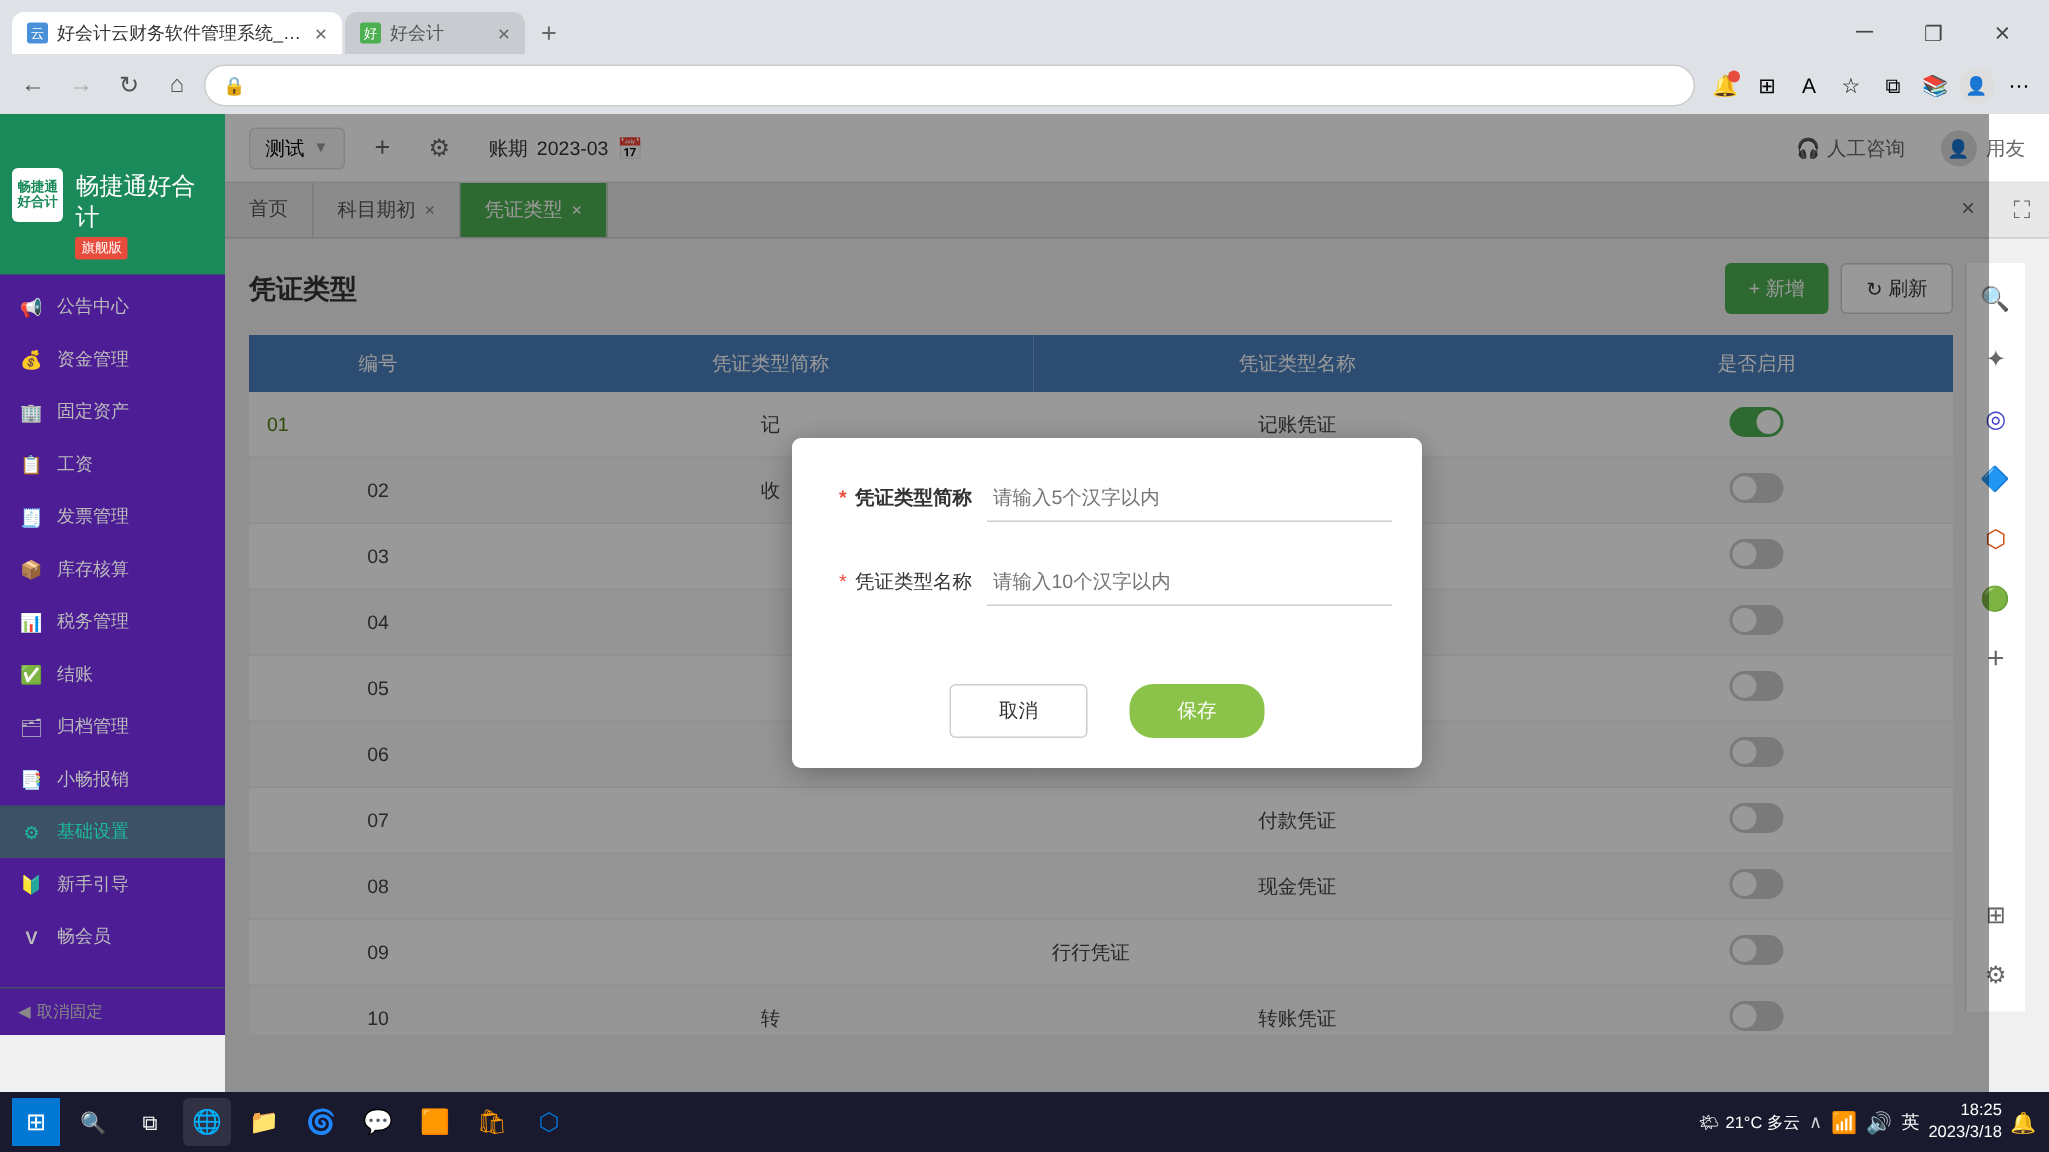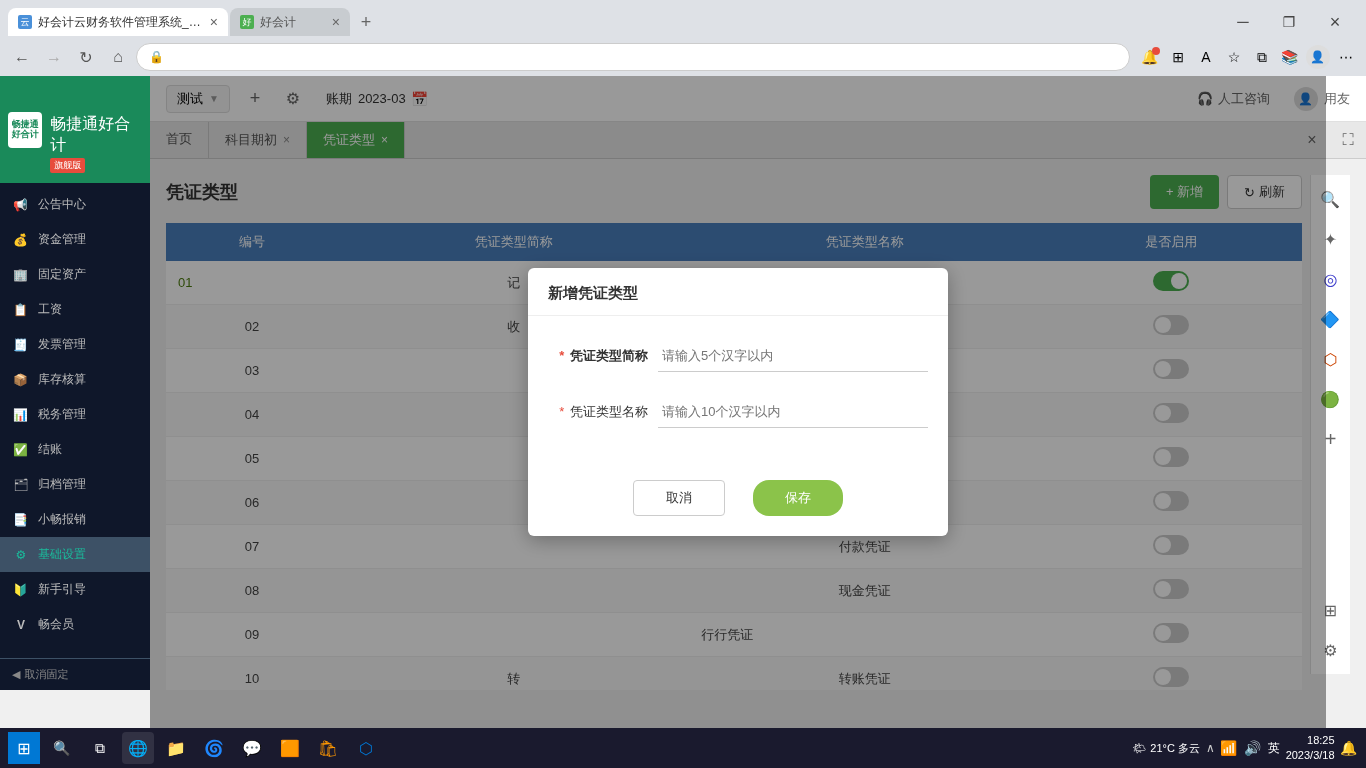--- a/index.html
+++ b/index.html
@@ -44,21 +44,21 @@
       <span style="width:24px;height:24px;display:flex;align-items:center;justify-content:center;font-size:14px;cursor:pointer;">⧉</span>
       <span style="width:24px;height:24px;display:flex;align-items:center;justify-content:center;font-size:14px;cursor:pointer;">📚</span>
       <span style="width:24px;height:24px;border-radius:50%;background:#ddd;display:flex;align-items:center;justify-content:center;font-size:12px;cursor:pointer;">👤</span>
       <span style="width:24px;height:24px;display:flex;align-items:center;justify-content:center;font-size:14px;cursor:pointer;">⋯</span>
     </div>
   </div>
 </div>
 
 <div style="display:flex;height:614px;position:relative;">
 
-  <div style="width:150px;background:#0f172a;color:#ccc;display:flex;flex-direction:column;overflow:hidden;">
+  <div style="width:150px;background:#4c1d95;color:#ccc;display:flex;flex-direction:column;overflow:hidden;">
     <div style="background:#1a8a5a;padding:10px 8px;display:flex;align-items:center;gap:8px;">
       <div style="width:36px;height:36px;background:#fff;border-radius:4px;display:flex;align-items:center;justify-content:center;flex-direction:column;">
         <span style="color:#1a8a5a;font-size:9px;font-weight:bold;line-height:1.1;">畅捷通</span>
         <span style="color:#1a8a5a;font-size:9px;font-weight:bold;line-height:1.1;">好合计</span>
       </div>
       <div>
         <div style="color:#fff;font-size:16px;font-weight:normal;margin-top:28px;">畅捷通好合计</div>
         <div style="background:#e74c3c;color:#fff;font-size:9px;padding:1px 4px;border-radius:2px;display:inline-block;margin-top:2px;">旗舰版</div>
       </div>
     </div>
@@ -265,23 +265,20 @@
         <div style="flex:1;"></div>
         <span style="width:32px;height:32px;display:flex;align-items:center;justify-content:center;color:#666;cursor:pointer;font-size:16px;">⊞</span>
         <span style="width:32px;height:32px;display:flex;align-items:center;justify-content:center;color:#666;cursor:pointer;font-size:16px;">⚙</span>
       </div>
     </div>
   </div>
 </div>
 
 <div style="position:fixed;top:76px;left:150px;right:40px;bottom:40px;background:rgba(0,0,0,0.4);z-index:1000;display:flex;align-items:center;justify-content:center;">
   <div style="background:#fff;border-radius:6px;width:420px;box-shadow:0 4px 20px rgba(0,0,0,0.3);overflow:hidden;">
-    <div style="padding:16px 20px 12px;display:flex;align-items:center;justify-content:space-between;border-bottom:1px solid #eee;">
-      <span style="font-size:15px;font-weight:bold;color:#333;">新增凭证类型</span>
-    </div>
     <div style="padding:24px 20px 16px;">
       <div style="display:flex;align-items:center;margin-bottom:24px;gap:10px;">
         <label style="font-size:13px;color:#333;min-width:100px;text-align:right;font-weight:bold;">
           <span style="color:#e74c3c;margin-right:2px;">*</span>
           <span>凭证类型简称</span>
         </label>
         <input type="text" style="flex: 1 1 0%; height: 32px; border-top: none; border-right: none; border-left: none; border-image: initial; border-bottom: 1px solid rgb(204, 204, 204); outline: none; font-size: 13px; color: rgb(102, 102, 102); padding: 0px 4px;" placeholder="请输入5个汉字以内">
       </div>
       <div style="display:flex;align-items:center;margin-bottom:24px;gap:10px;">
         <label style="font-size:13px;color:#333;min-width:100px;text-align:right;">

